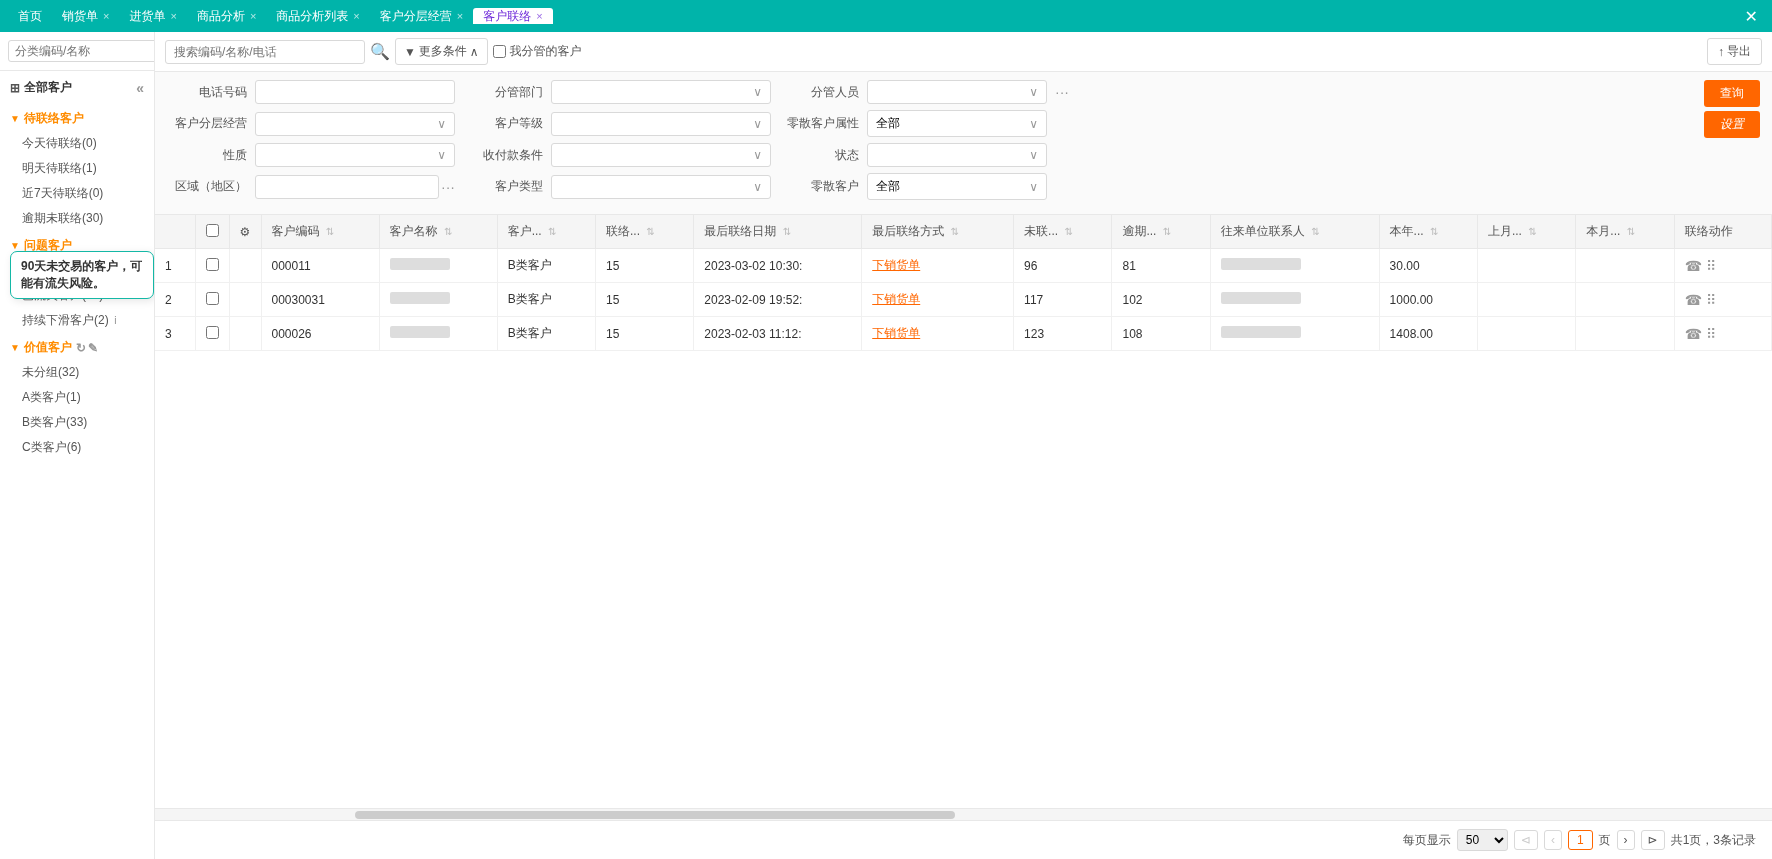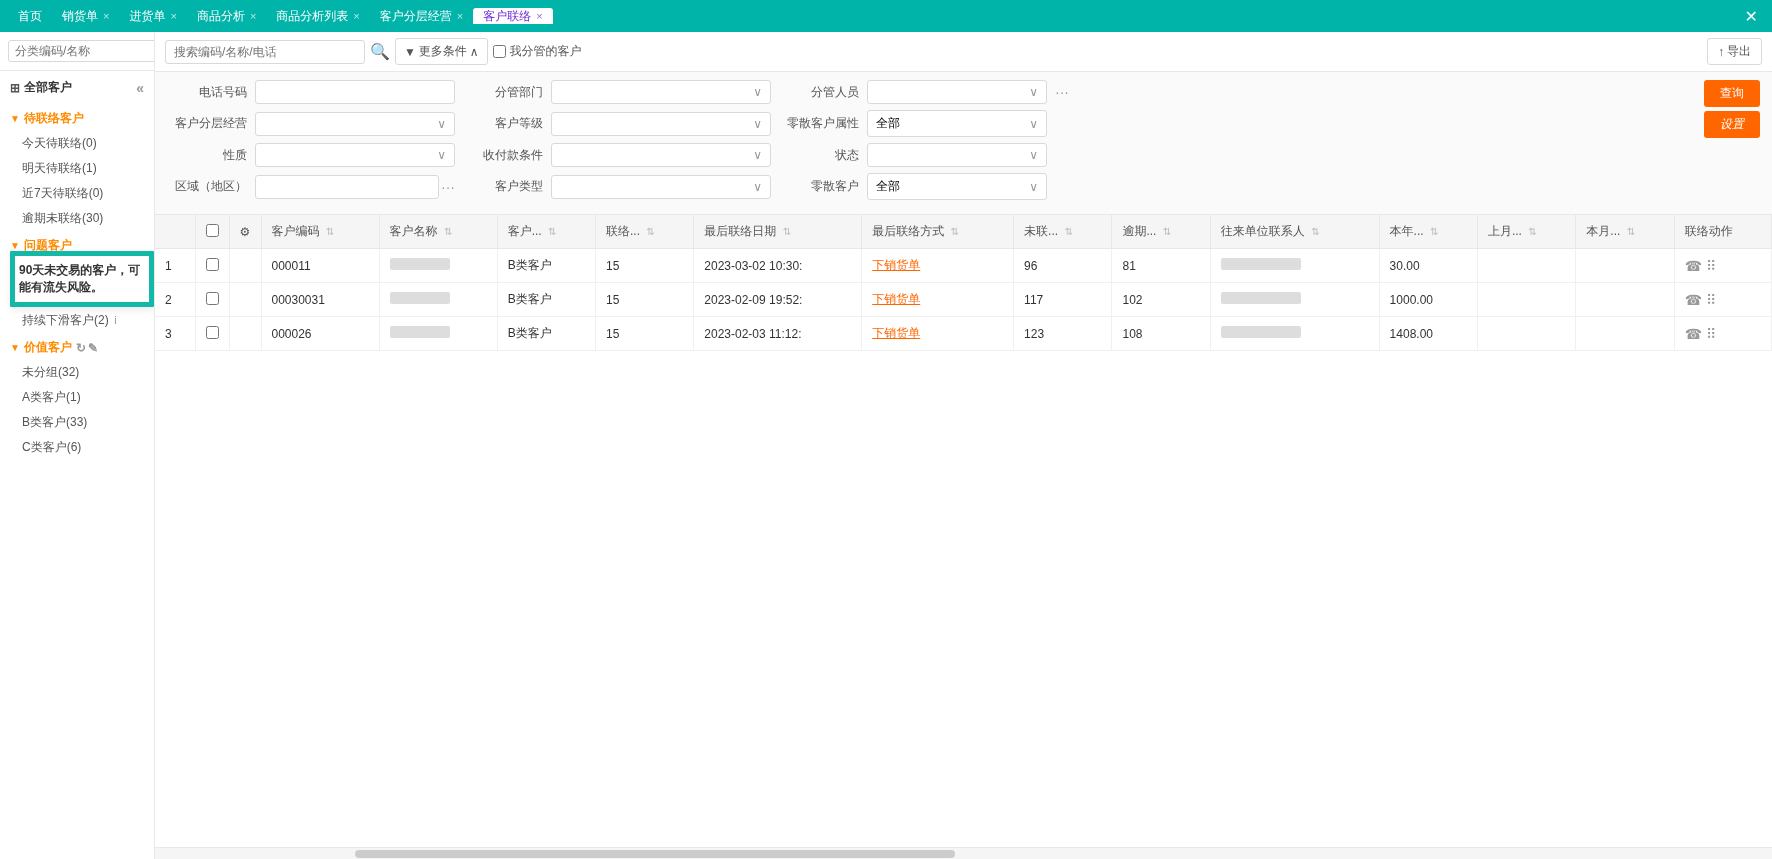--- a/index.html
+++ b/index.html
@@ -106,23 +106,23 @@
       color: #555;
       cursor: pointer;
       white-space: nowrap;
     }
     .sidebar-item.active {
       color: #ff6600;
       font-weight: bold;
     }
     .sidebar-tooltip {
       background: white;
-      border: 5px solid #14b8a6;
-      border-radius: 1px;
-      padding: 6px 4px;
+      border: 1px solid #14b8a6;
+      border-radius: 7px;
+      padding: 6px 10px;
       position: absolute;
       left: 30px;
       z-index: 100;
       color: #333;
       box-shadow: 2px 2px 8px rgba(0,0,0,0.1);
       font-size: 12px;
       max-width: 180px;
     }
 
     
@@ -713,14 +713,29 @@
             </td>
           </tr>
         </tbody>
       </table>
     </div>
 
     <div class="scrollbar-area">
       <div class="scrollbar-thumb"></div>
     </div>
 
+    <div class="table-footer">
+      <span class="pagination-info">每页显示</span>
+      <select class="page-size-select">
+        <option>50</option>
+        <option>100</option>
+        <option>200</option>
+      </select>
+      <button class="page-nav-btn" disabled="">⊲</button>
+      <button class="page-nav-btn" disabled="">‹</button>
+      <span class="page-current">1</span>
+      <span class="pagination-info">页</span>
+      <button class="page-nav-btn">›</button>
+      <button class="page-nav-btn">⊳</button>
+      <span class="pagination-info">共1页，3条记录</span>
+    </div>
   </div>
 </div>
 
 </body></html>

